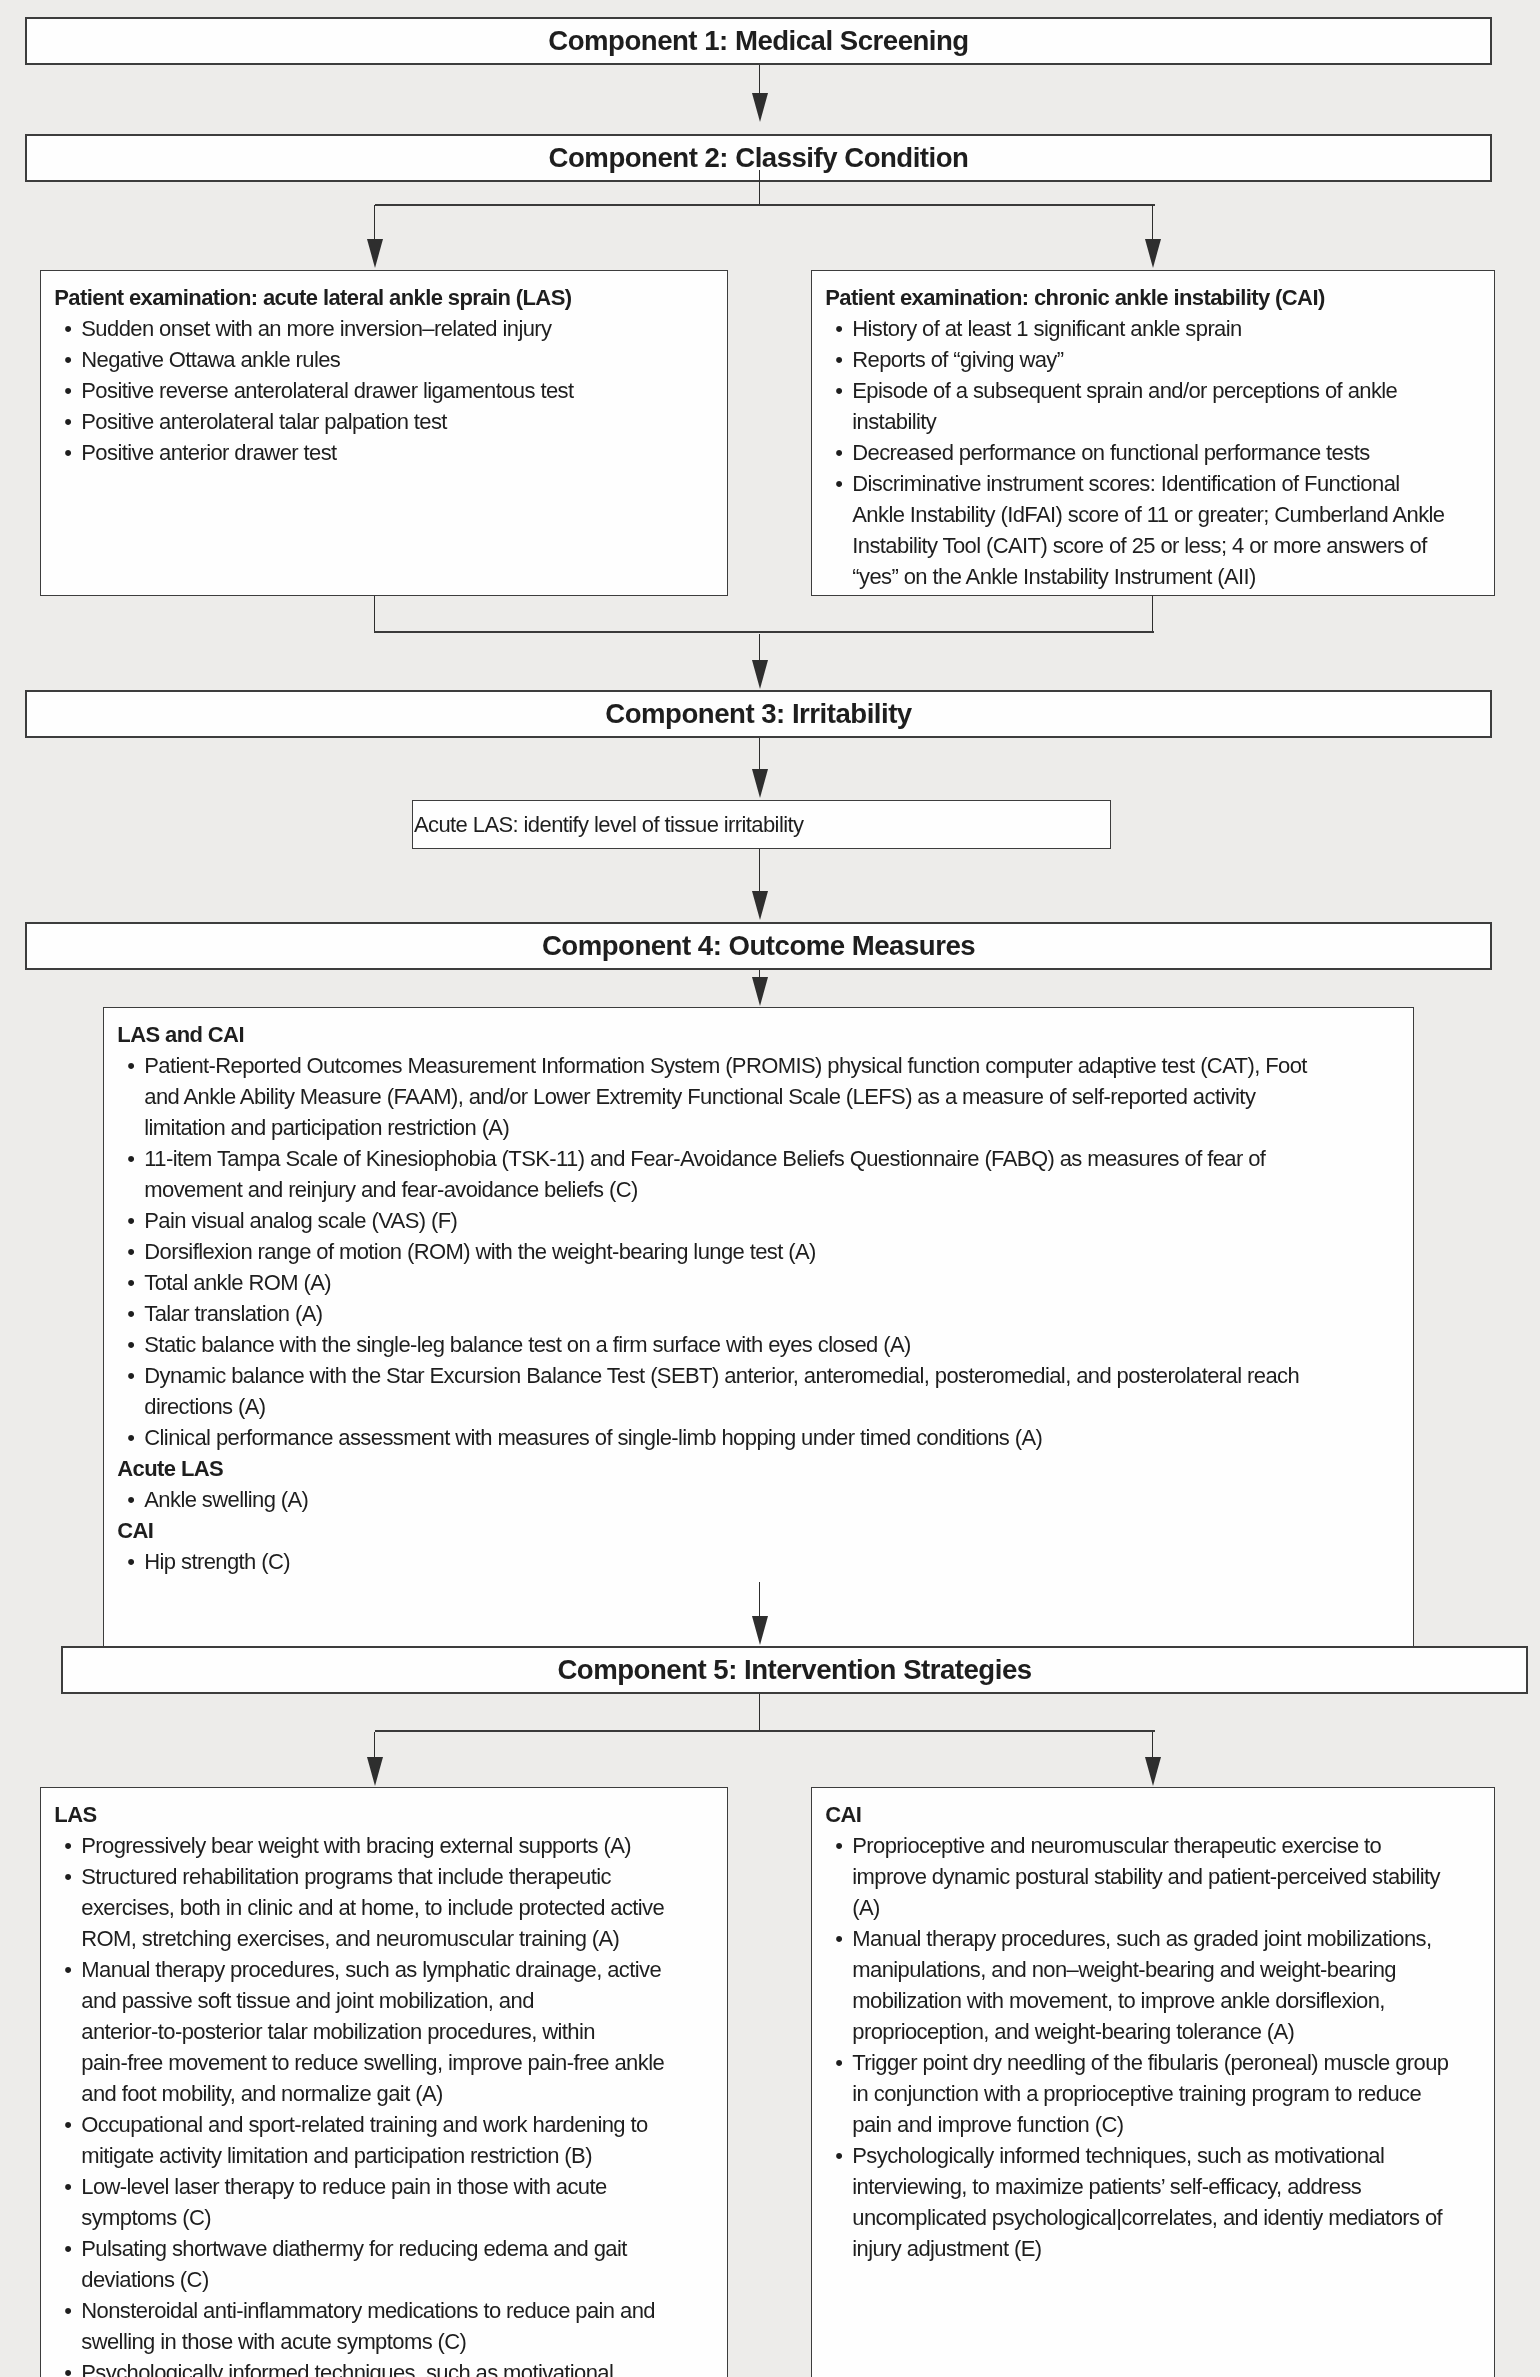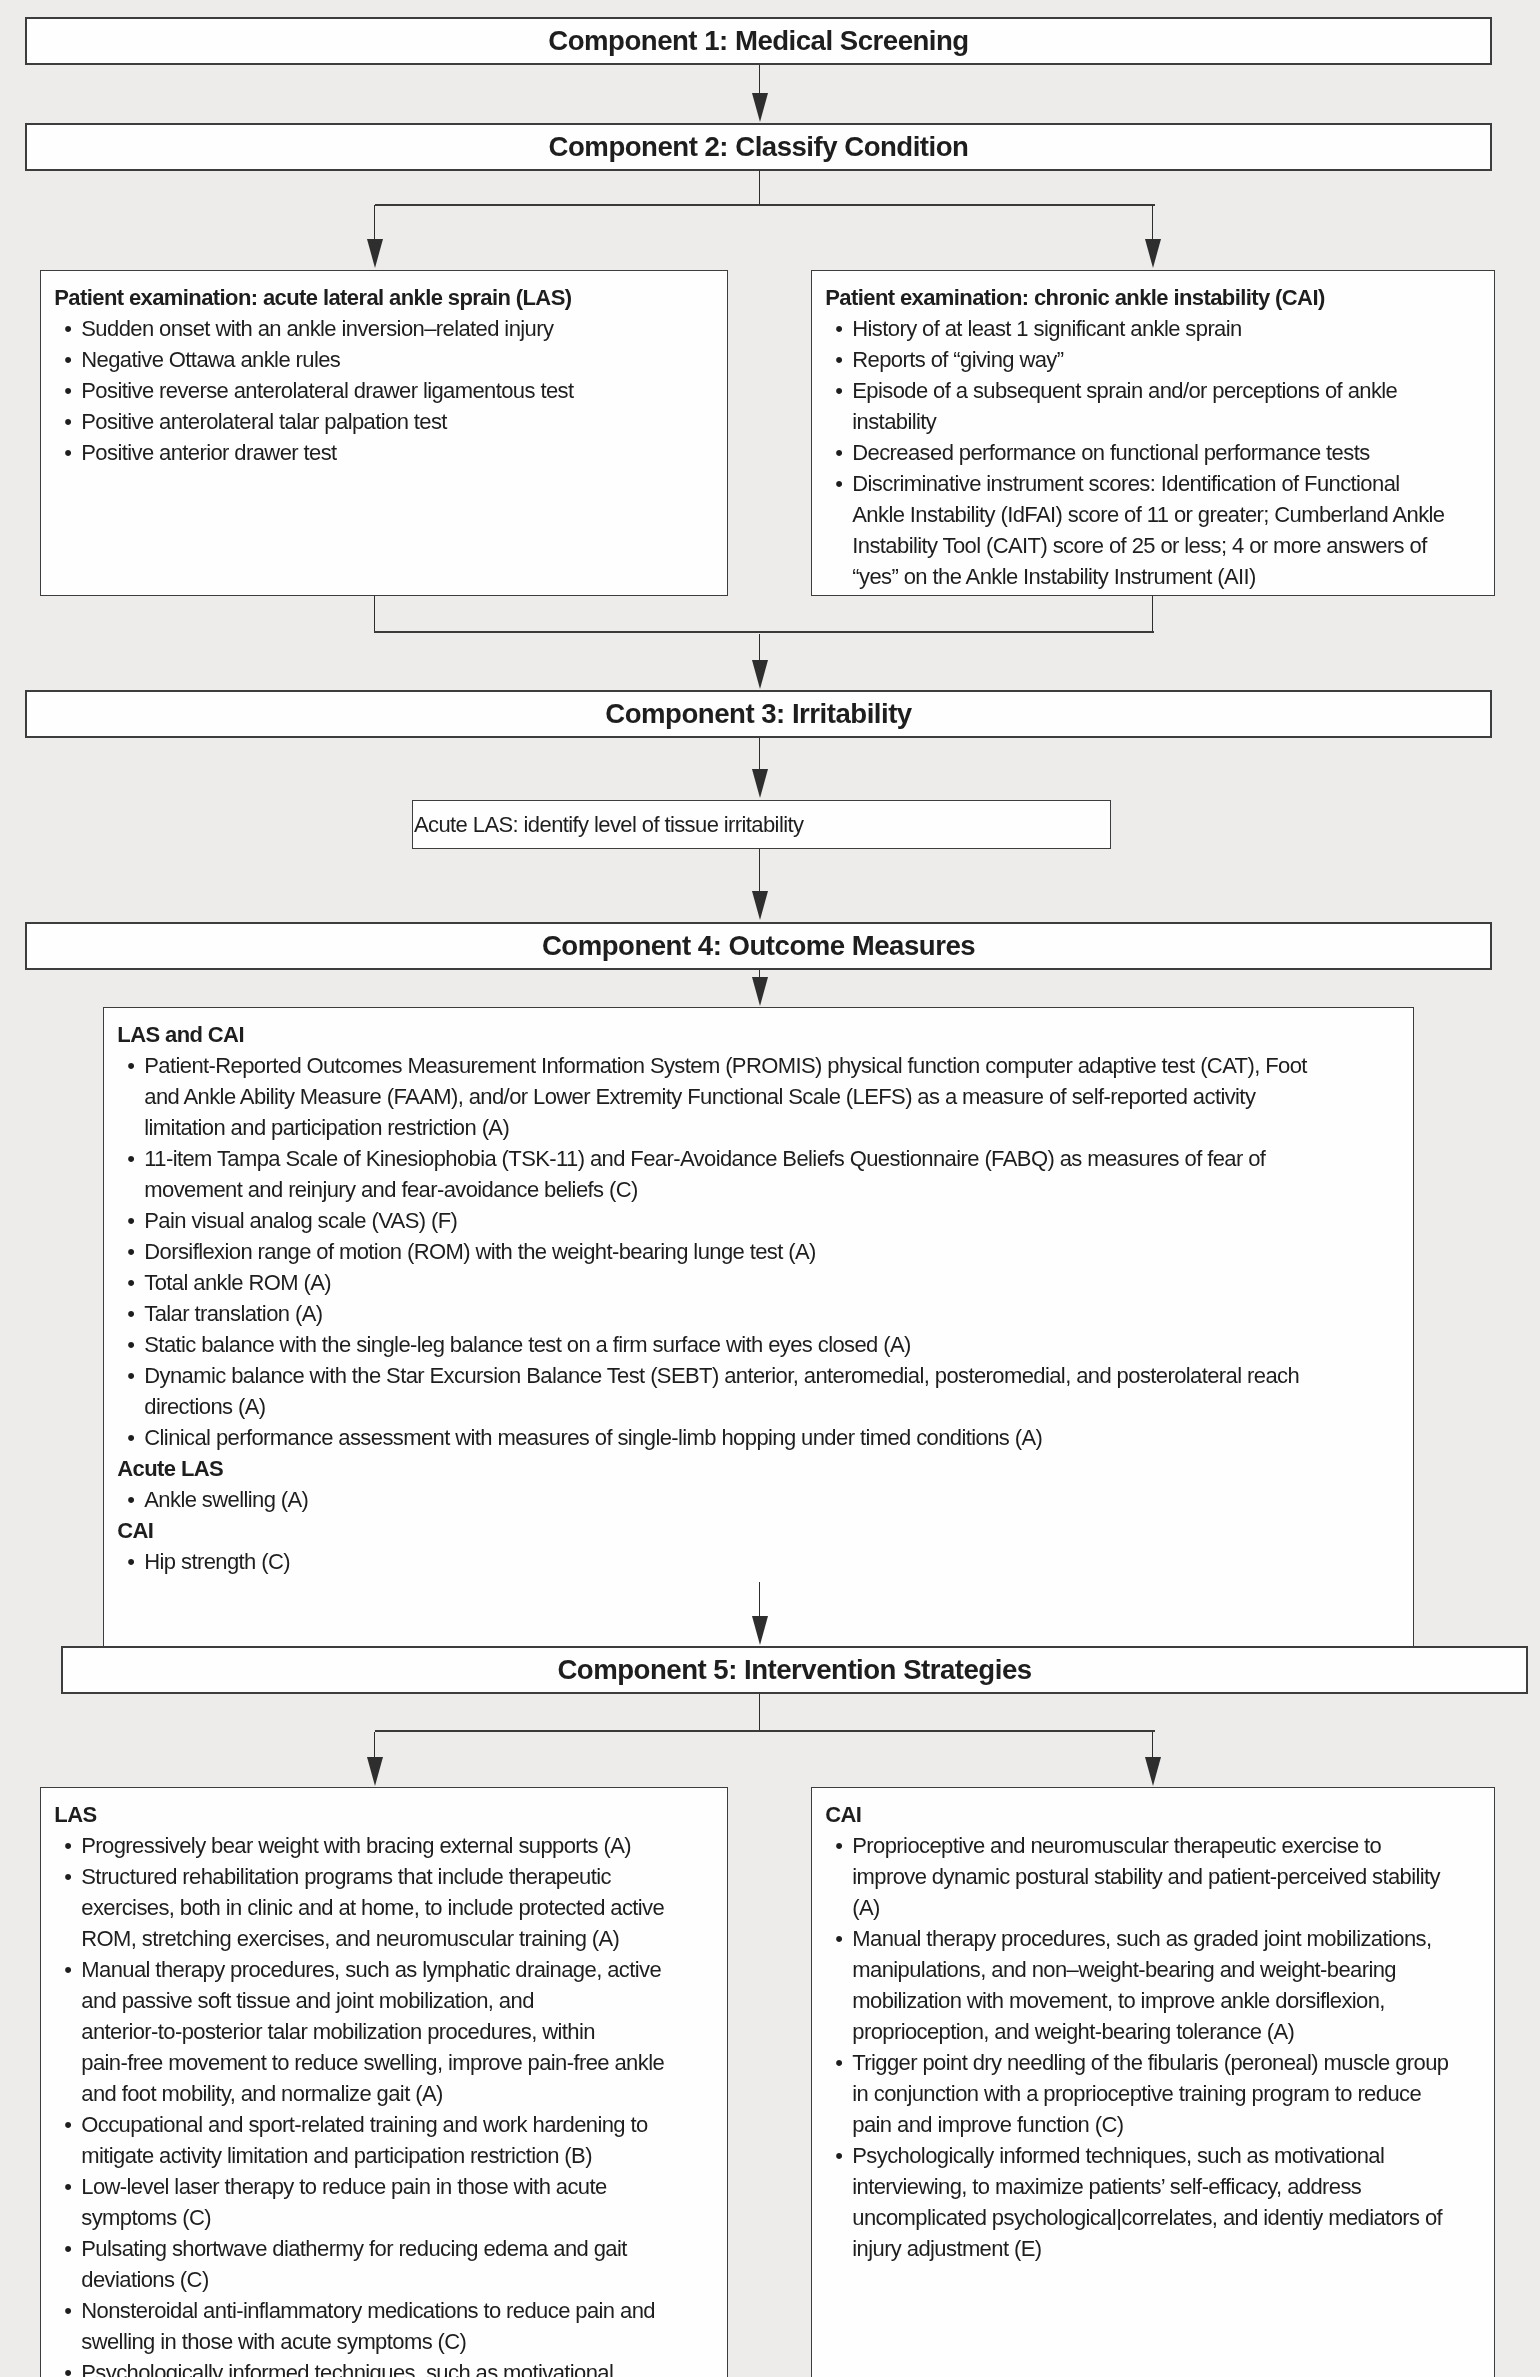--- a/index.html
+++ b/index.html
@@ -52,36 +52,36 @@
 
 <div id="canvas">
 
   <div class="comp-header" style="top:17px;">
     <span>Component 1: Medical Screening</span>
   </div>
 
   <div class="vline" style="left:759px;top:65px;height:29.5px;"></div>
   <div class="ahead" style="left:752px;top:93px;"></div>
 
-  <div class="comp-header" style="top:123px;">
+  <div class="comp-header" style="top:134px;">
     <span>Component 2: Classify Condition</span>
   </div>
 
   <div class="vline" style="left:759px;top:170px;height:34px;"></div>
   <div class="hline" style="left:375px;top:204px;width:780px;"></div>
   <div class="vline" style="left:374px;top:205px;height:34px;"></div>
   <div class="ahead" style="left:367px;top:239px;"></div>
   <div class="vline" style="left:1152px;top:205px;height:34px;"></div>
   <div class="ahead" style="left:1145px;top:239px;"></div>
 
   <div class="cbox" style="left:40px;top:270px;width:688px;height:326px;">
     <div class="box-title">Patient examination: acute lateral ankle sprain (LAS)</div>
     <div class="bullet">
       <span class="marker">•</span>
-      <span class="text">Sudden onset with an ankle inversion–related injury</span>
+      <span class="text">Sudden onset with an more inversion–related injury</span>
     </div>
     <div class="bullet">
       <span class="marker">•</span>
       <span class="text">Negative Ottawa ankle rules</span>
     </div>
     <div class="bullet">
       <span class="marker">•</span>
       <span class="text">Positive reverse anterolateral drawer ligamentous test</span>
     </div>
     <div class="bullet">

